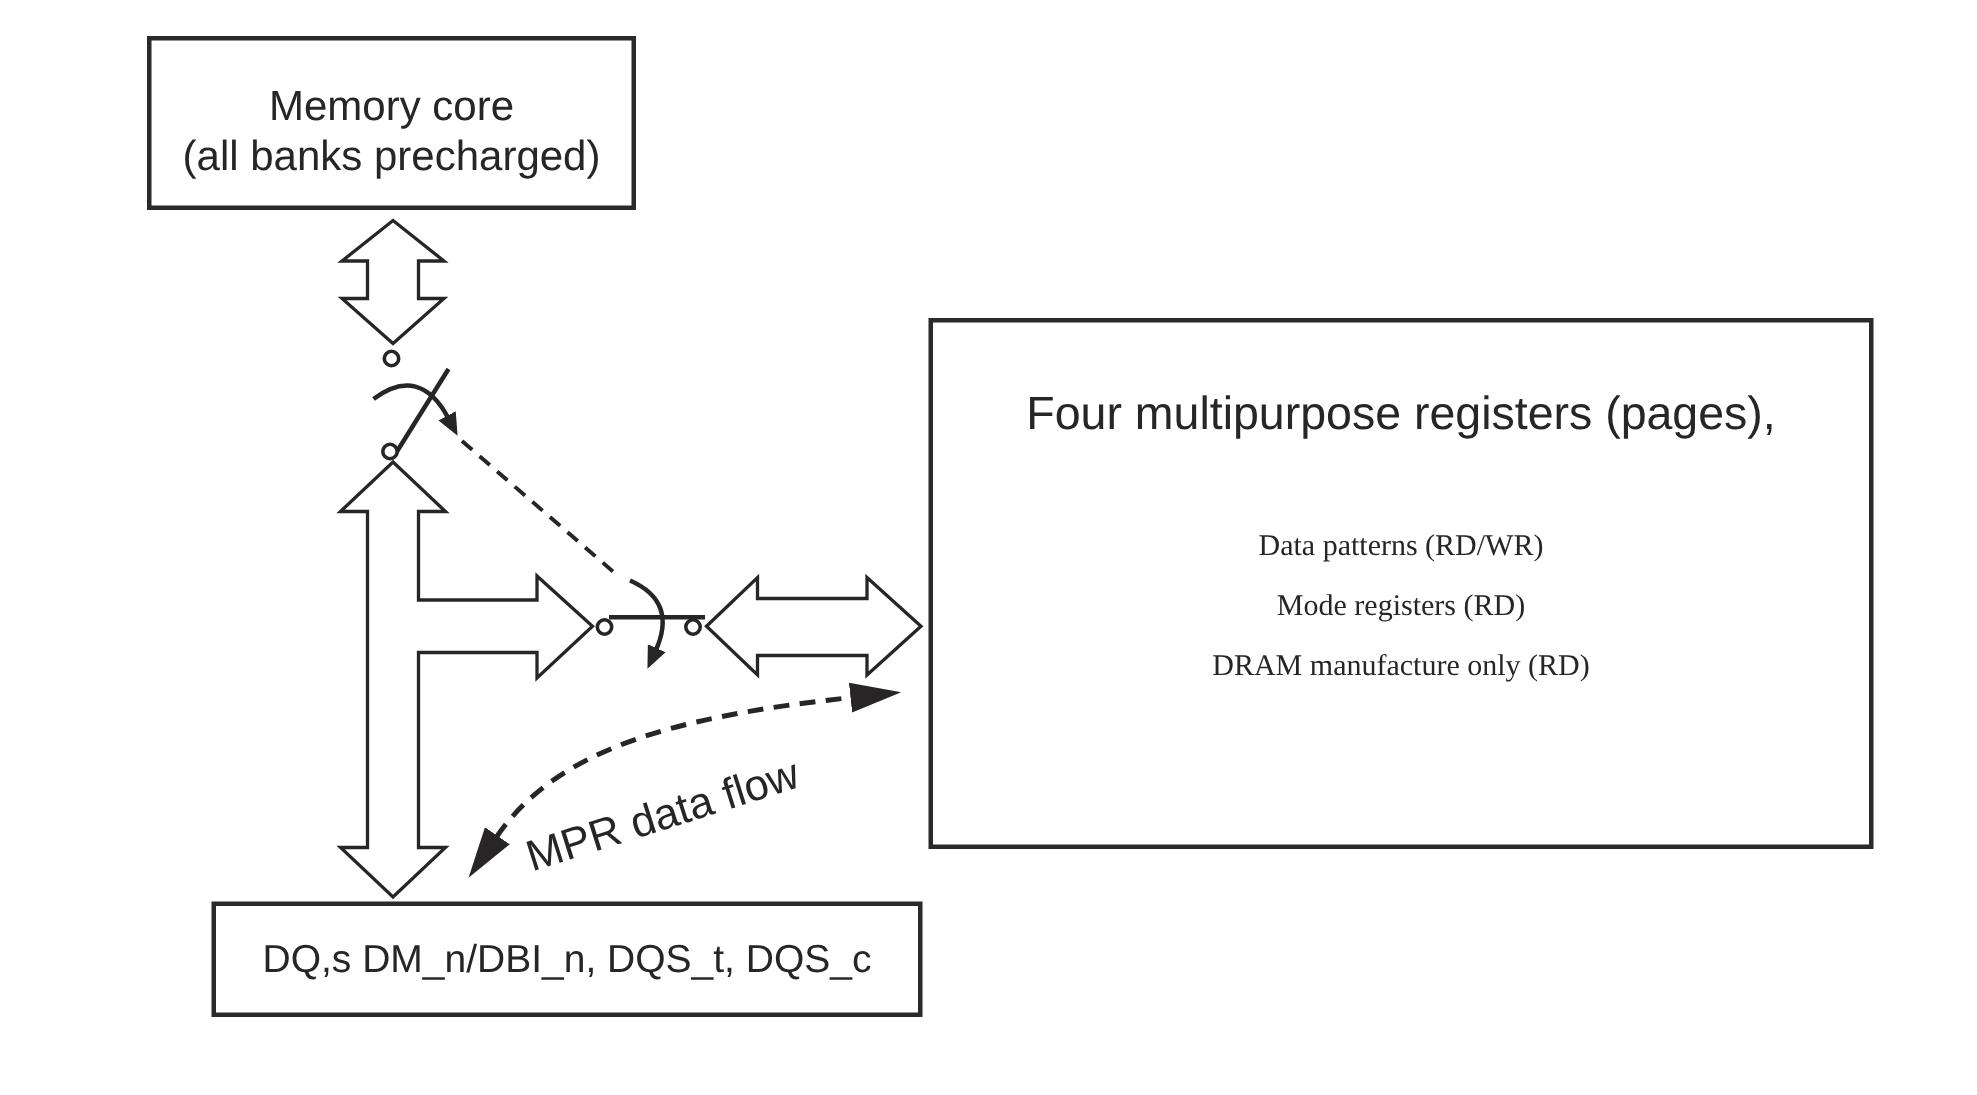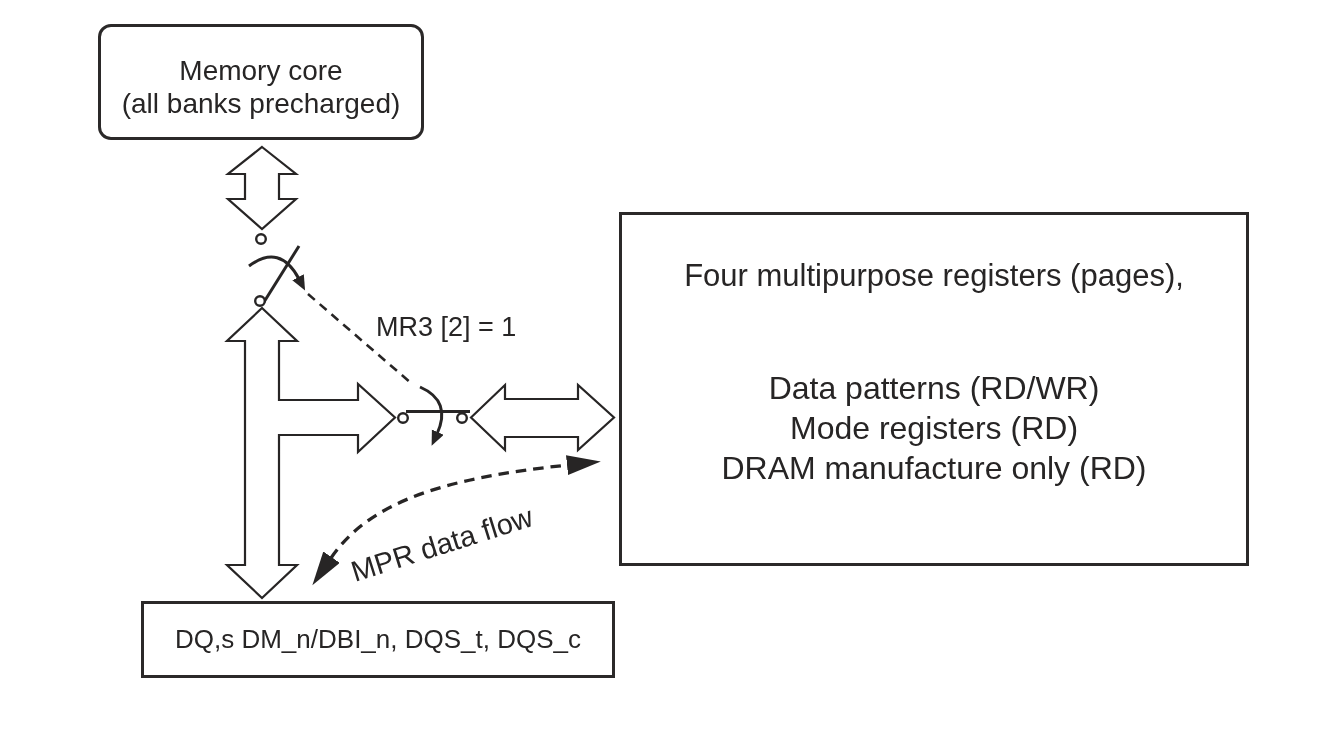--- a/index.html
+++ b/index.html
@@ -33,39 +33,39 @@
     text-align: center;
   }
   .memory-box {
     left: 98px;
     top: 24px;
     width: 326px;
     height: 116px;
     font-size: 28px;
     line-height: 33px;
     padding-top: 10px;
-    border-radius: 13px;
   }
   .register-box {
     left: 619px;
     top: 212px;
     width: 630px;
     height: 354px;
     justify-content: flex-start;
     gap: 17px;
   }
   .register-heading {
     margin-top: 42px;
     font-size: 31px;
     line-height: 38px;
   }
   .register-list {
-    margin-top: 56px;
-    font-size: 32px;
+    margin-top: 32px;
+    font-size: 20px;
     line-height: 40px;
+    font-family: Liberation Serif, serif;
   }
   .dq-box {
     left: 97px;
     top: 601px;
     width: 474px;
     height: 77px;
     font-size: 26px;
     margin-left: 44px;
   }
   .label {
@@ -120,21 +120,20 @@
     <polygon points="471,417.5 505,385 505,399 578,399 578,385 614,417.5 578,450 578,437 505,437 505,450" fill="#ffffff" stroke="#272525" stroke-width="2.2" stroke-linejoin="miter"></polygon>
 
     <path d="M 331,558 C 370,501 445,478 568,465" fill="none" stroke="#272525" stroke-width="3.3" stroke-dasharray="10.5 7" marker-start="url(#ah-big)" marker-end="url(#ah-big)"></path>
   </svg>
 
   <div class="box memory-box">
     <div>Memory core</div>
     <div>(all banks precharged)</div>
   </div>
 
-  <div class="label mr3-label">MR3 [2] = 1</div>
 
   <div class="label mpr-label">MPR data flow</div>
 
   <div class="box register-box">
     <div class="register-heading">
       <div>Four multipurpose registers (pages),</div>
     </div>
     <div class="register-list">
       <div>Data patterns (RD/WR)</div>
       <div>Mode registers (RD)</div>

